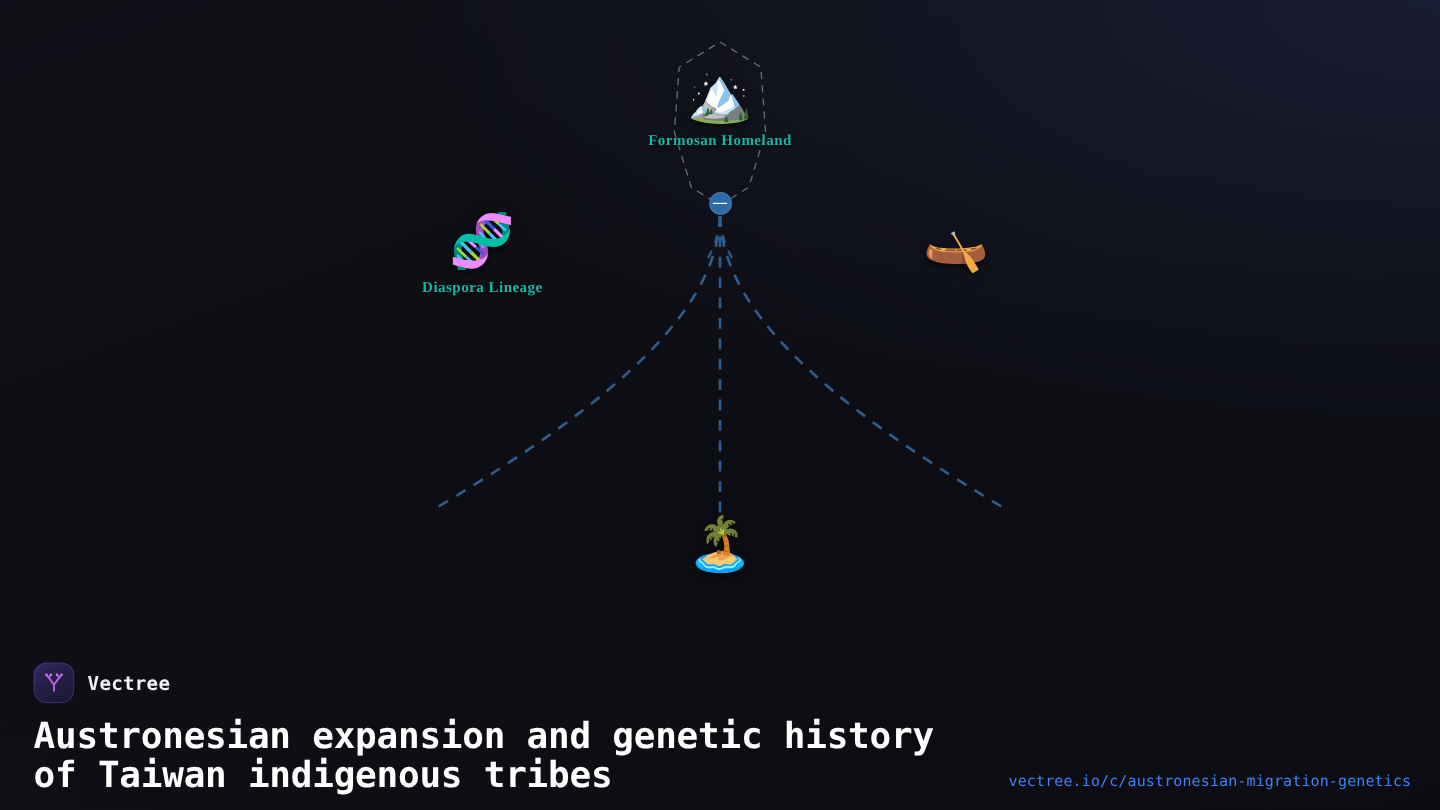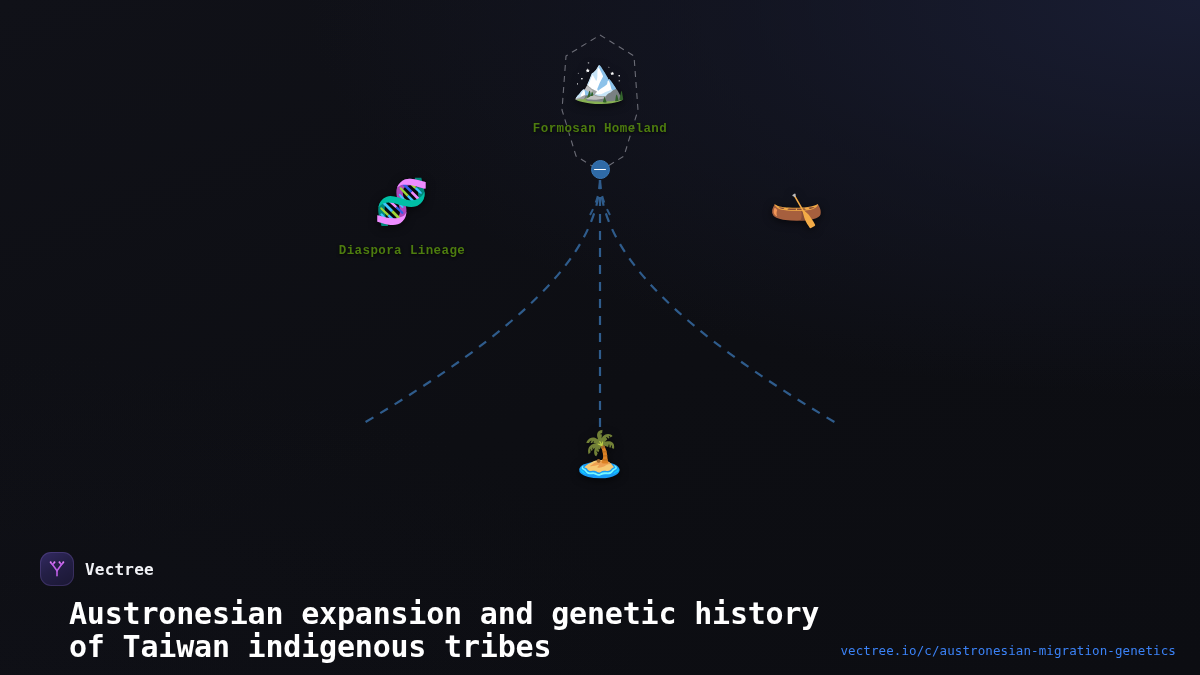--- a/index.html
+++ b/index.html
@@ -56,26 +56,26 @@
   .node-emoji {
     font-size: 44px;
     line-height: 56px;
     height: 56px;
     display: block;
     filter: drop-shadow(0 2px 4px rgba(0,0,0,0.6));
   }
 
   .node-label {
     display: block;
-    margin-top: 14px;
-    font-family: Liberation Mono, monospace;
+    margin-top: 2px;
+    font-family: Liberation Serif, serif;
     font-size: 12.5px;
     font-weight: 700;
     letter-spacing: 0.4px;
-    color: #4d7c0f;
+    color: #14b8a6;
     text-shadow: 0 1px 3px rgba(0,0,0,0.85);
     white-space: nowrap;
   }
 
   
   #node-root   { left: 600px; top: 52px; }
   #node-left   { left: 402px; top: 174px; }
   #node-right  { left: 797px; top: 176px; }
   #node-bottom { left: 600px; top: 426px; }
 
@@ -113,21 +113,21 @@
     border-radius: 1px;
   }
 
   
   #footer {
     position: absolute;
     left: 0;
     bottom: 0;
     width: 1200px;
     height: 145px;
-    padding: 22px 24px 18px 40px;
+    padding: 22px 24px 18px 28px;
   }
 
   #brand-row {
     display: flex;
     align-items: center;
     gap: 11px;
     height: 34px;
   }
 
   #brand-logo {
@@ -148,21 +148,20 @@
     font-weight: 700;
     color: #f1f2f6;
     letter-spacing: 0.2px;
   }
 
   #title-row {
     display: flex;
     align-items: flex-end;
     justify-content: space-between;
     margin-top: 11px;
-    margin-left: 29px;
   }
 
   #page-title {
     font-family: "DejaVu Sans Mono", "Liberation Mono", monospace;
     font-size: 30px;
     font-weight: 700;
     line-height: 1.1;
     color: #ffffff;
     letter-spacing: -0.2px;
     max-width: 790px;

